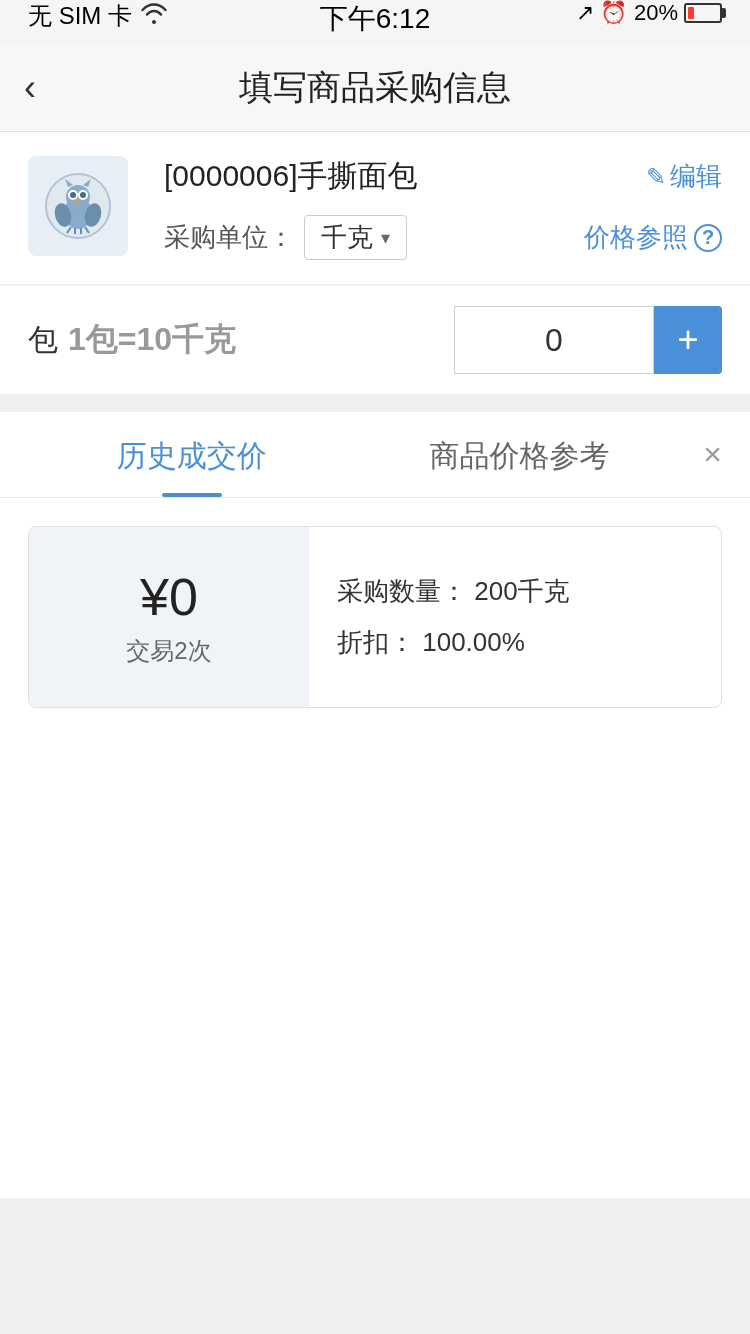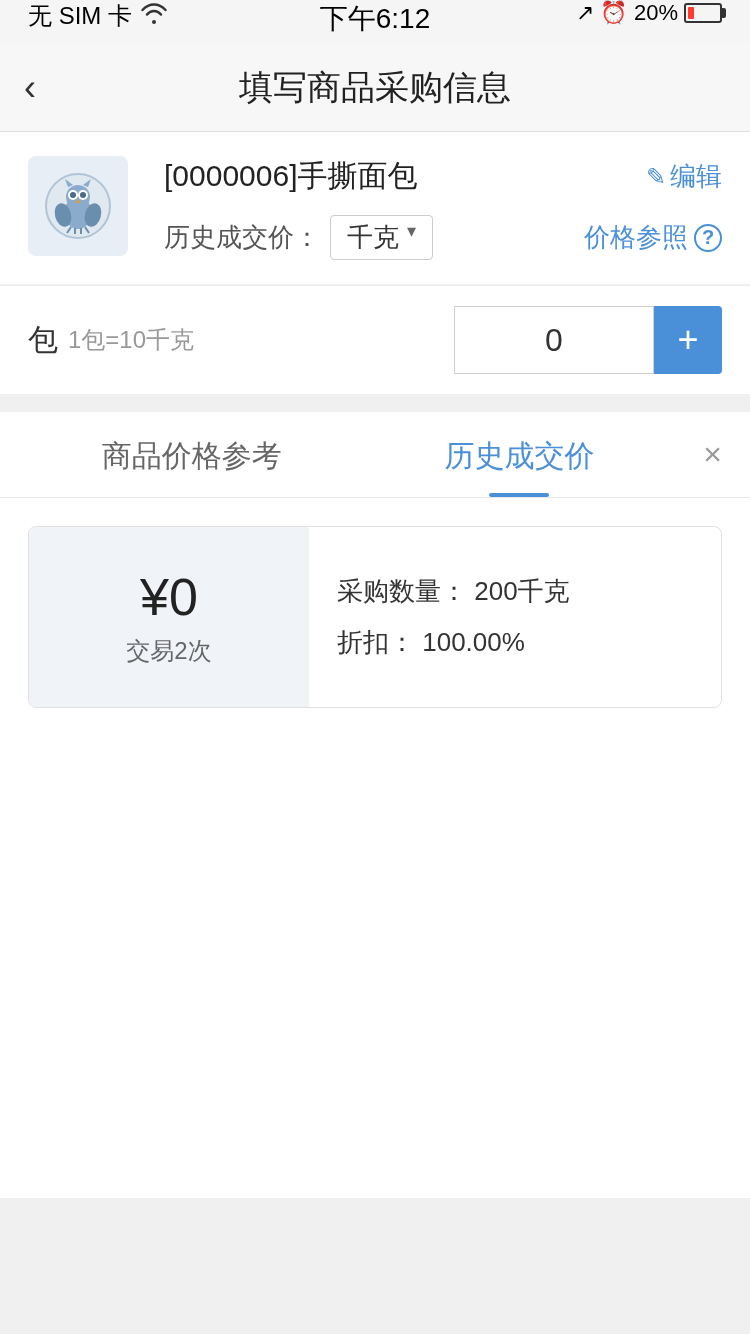--- a/index.html
+++ b/index.html
@@ -153,20 +153,21 @@
       color: #555;
     }
     .unit-select {
       border: 1px solid #ccc;
       border-radius: 4px;
       padding: 4px 16px;
       font-size: 26px;
       color: #333;
       background: #fff;
       display: inline-flex;
+      align-items: center;
       gap: 8px;
       cursor: pointer;
     }
     .unit-arrow {
       font-size: 18px;
       color: #666;
     }
     .price-ref {
       display: flex;
       align-items: center;
@@ -200,22 +201,23 @@
       display: flex;
       align-items: center;
       gap: 10px;
     }
     .unit-badge {
       font-size: 30px;
       color: #333;
       font-weight: 500;
     }
     .unit-conversion {
-      font-size: 24px;
+      font-size: 32px;
       color: #999;
+      font-weight: bold;
     }
     .quantity-right {
       display: flex;
       align-items: center;
       gap: 0;
     }
     .quantity-input-box {
       width: 200px;
       height: 68px;
       border: 1px solid #d0d0d0;
@@ -401,21 +403,21 @@
         <div class="product-name">
           <span>[0000006]</span><span>手撕面包</span>
         </div>
         <div class="edit-btn">
           <span class="edit-icon">✎</span>
           <span>编辑</span>
         </div>
       </div>
       <div class="purchase-unit-row">
         <div style="display:flex;align-items:center;gap:10px;">
-          <span class="purchase-unit-label">历史成交价：</span>
+          <span class="purchase-unit-label">采购单位：</span>
           <div class="unit-select">
             <span>千克</span>
             <span class="unit-arrow">▾</span>
           </div>
         </div>
         <div class="price-ref">
           <span>价格参照</span>
           <div class="price-ref-icon">?</div>
         </div>
       </div>
@@ -434,26 +436,26 @@
     </div>
     <div class="quantity-plus">
       <span>+</span>
     </div>
   </div>
 </div>
 
 <div class="section-divider"></div>
 
 <div class="tabs-container">
-  <div class="tab-item">
-    <span>商品价格参考</span>
-  </div>
   <div class="tab-item active">
     <span>历史成交价</span>
     <div class="tab-active-bar"></div>
+  </div>
+  <div class="tab-item">
+    <span>商品价格参考</span>
   </div>
   <div class="tab-close">×</div>
 </div>
 
 <div class="main-content">
   <div class="history-content">
     <div class="history-card">
       <div class="history-price-block">
         <div class="history-price">¥0</div>
         <div class="history-trades">交易2次</div>

